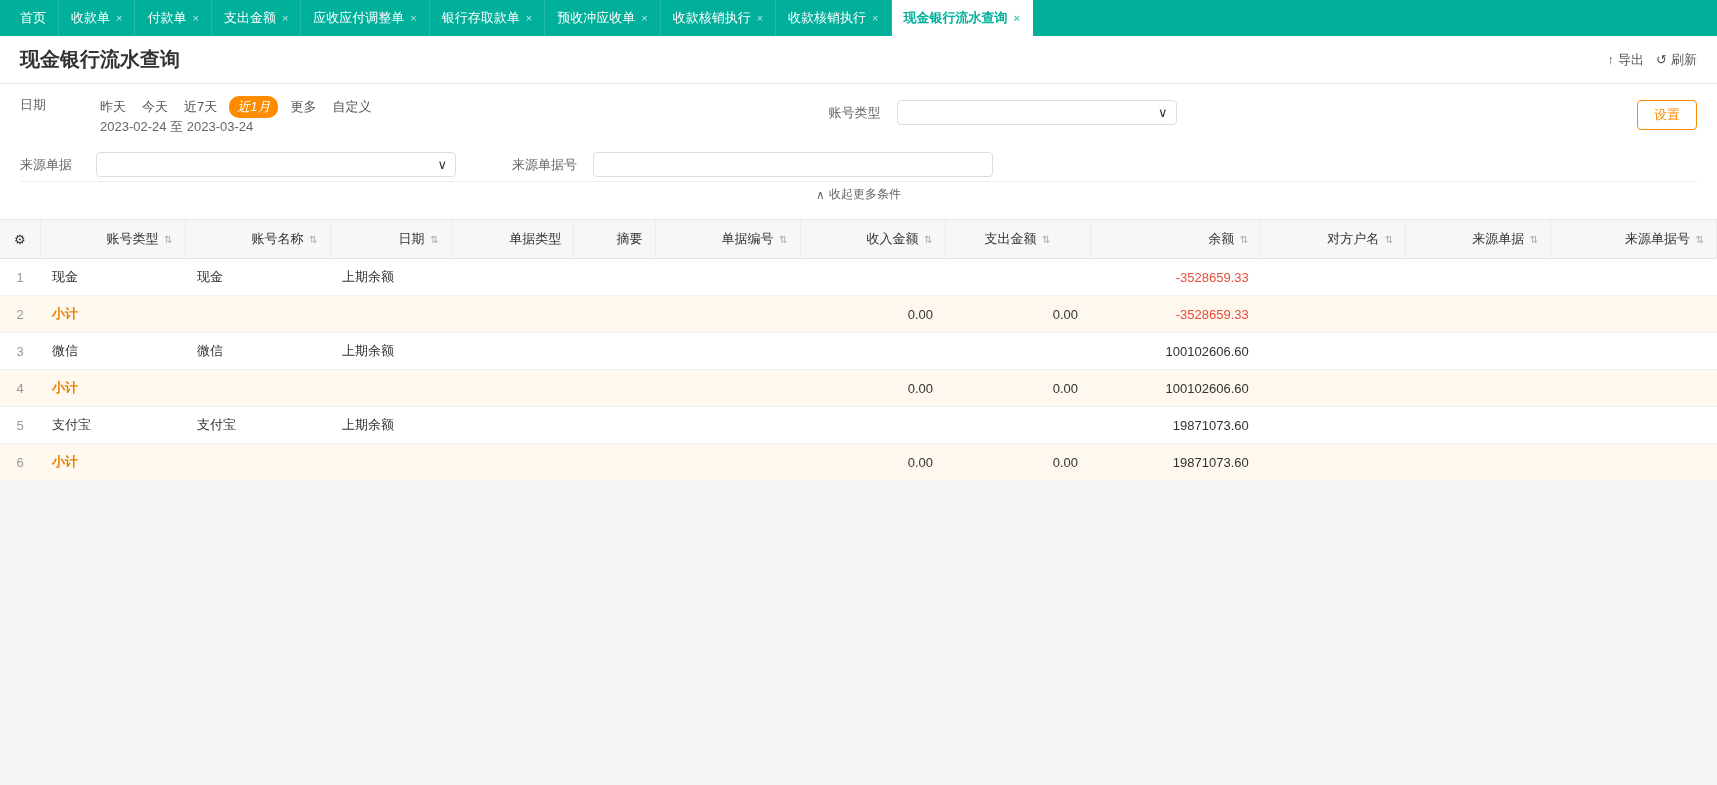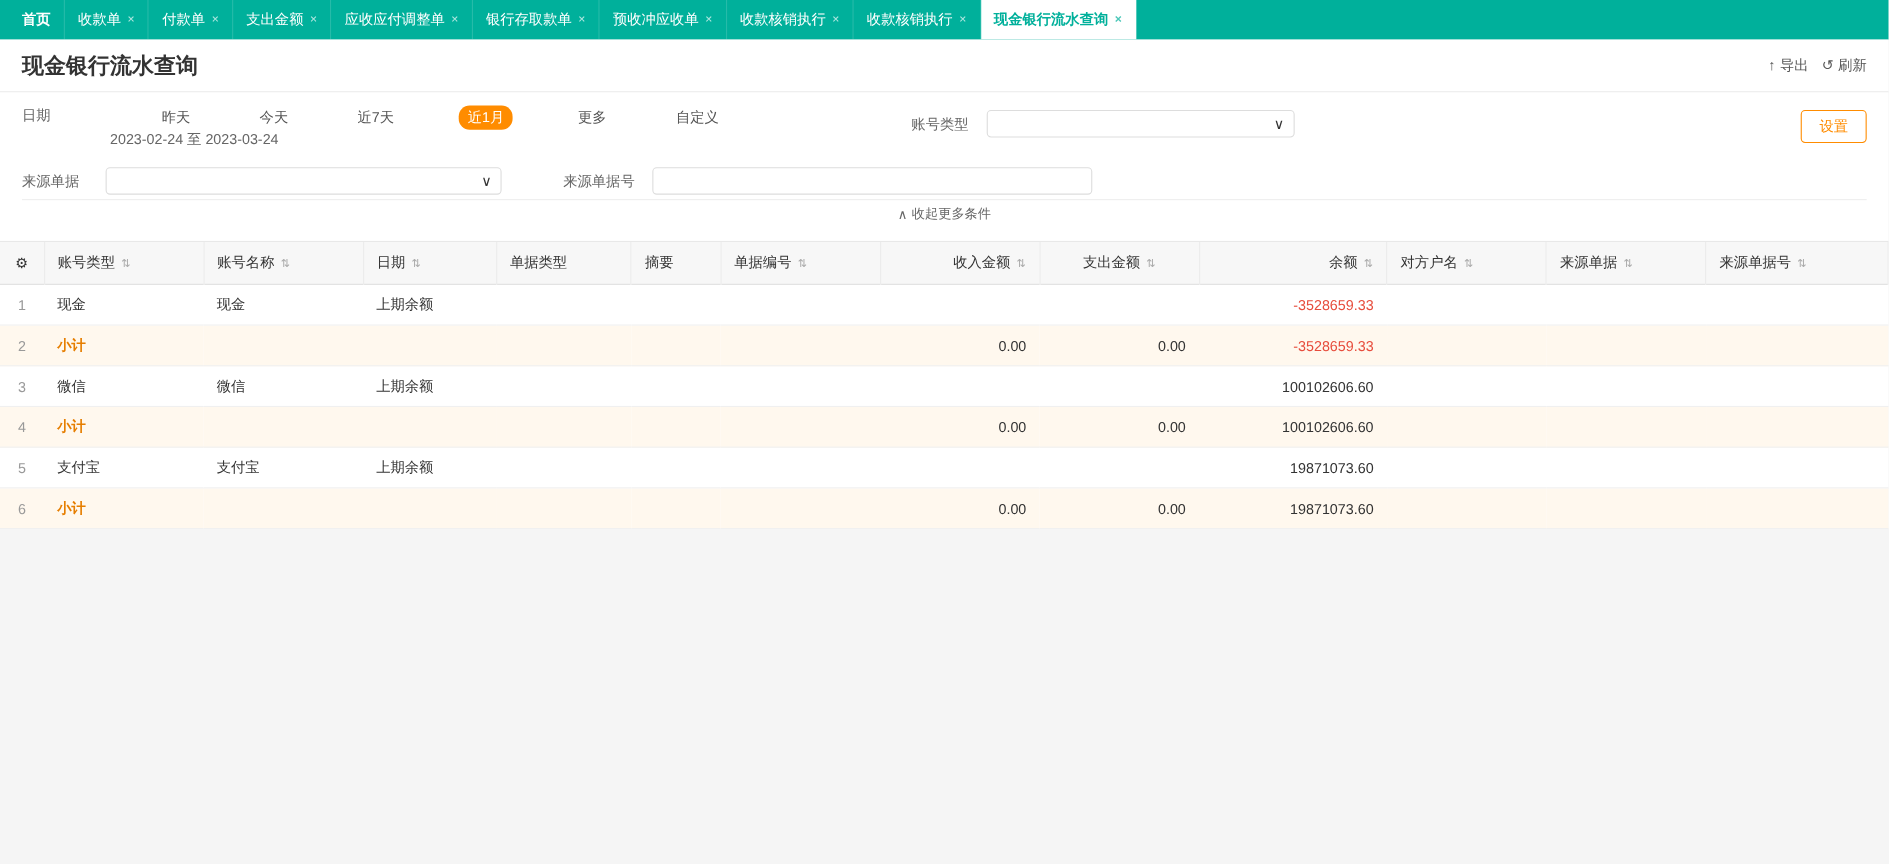--- a/index.html
+++ b/index.html
@@ -28,21 +28,21 @@
     .nav-item.active {
       background: #fff;
       color: #00b09b;
       font-weight: bold;
     }
     .nav-item .close-x {
       margin-left: 6px;
       font-size: 11px;
       opacity: 0.7;
     }
-    .nav-item.home { font-weight: bold; }
+    .nav-item.home { font-weight: normal; }
 
     
     .page-header {
       background: #fff;
       padding: 10px 20px;
       display: flex;
       align-items: center;
       justify-content: space-between;
       border-bottom: 1px solid #e8e8e8;
     }
@@ -88,27 +88,27 @@
       display: flex;
       gap: 8px;
       align-items: center;
     }
     .date-btn {
       color: #555;
       cursor: pointer;
       font-size: 13px;
       padding: 2px 4px;
       border-radius: 3px;
-      margin-left: 47px;
     }
     .date-btn.active {
       background: #ff8c00;
       color: #fff;
       padding: 2px 8px;
       border-radius: 10px;
+      font-style: italic;
     }
     .date-range {
       color: #666;
       font-size: 13px;
       margin-left: 4px;
     }
     .filter-select {
       display: flex;
       align-items: center;
       border: 1px solid #ddd;
@@ -173,21 +173,21 @@
       width: 100%;
       border-collapse: collapse;
       font-size: 13px;
     }
     thead tr {
       background: #f7f7f7;
       border-bottom: 1px solid #e0e0e0;
     }
     thead th {
       padding: 10px 12px;
-      text-align: left;
+      text-align: right;
       font-weight: normal;
       color: #333;
       border-right: 1px solid #ececec;
       white-space: nowrap;
     }
     thead th .sort-icon {
       color: #aaa;
       font-size: 10px;
       margin-left: 2px;
     }

